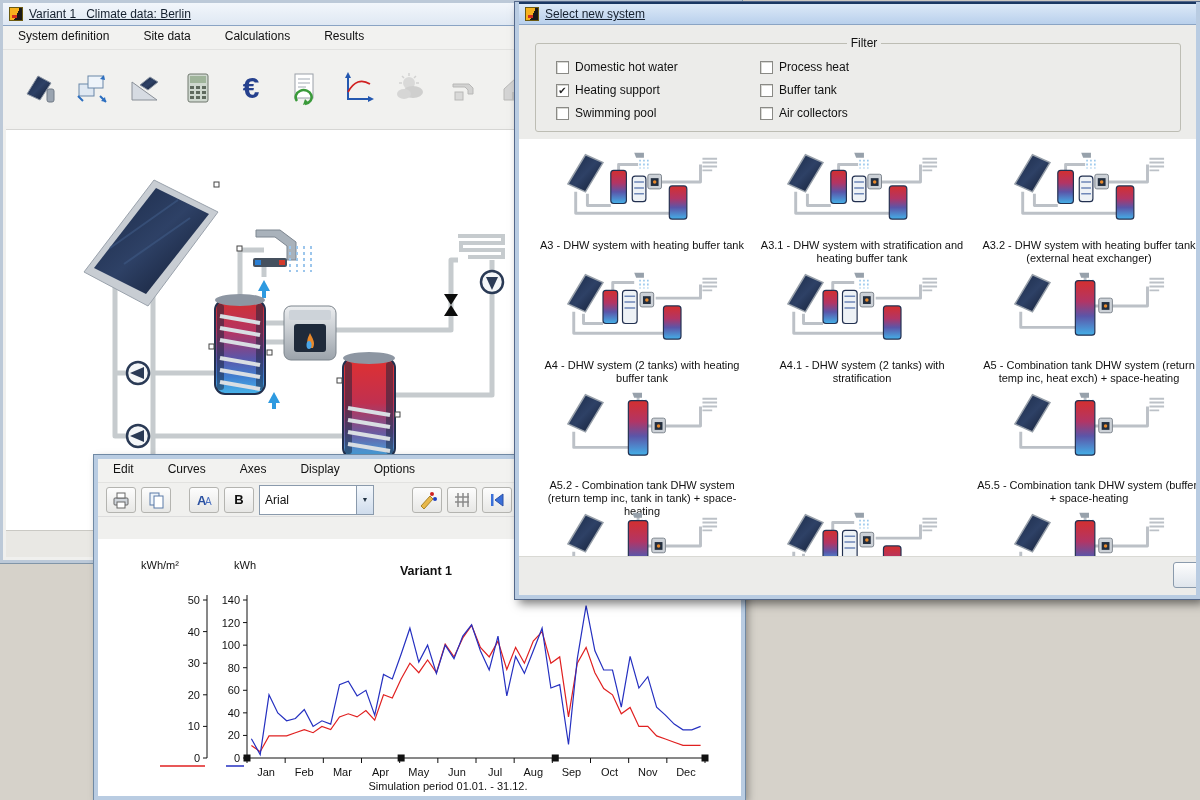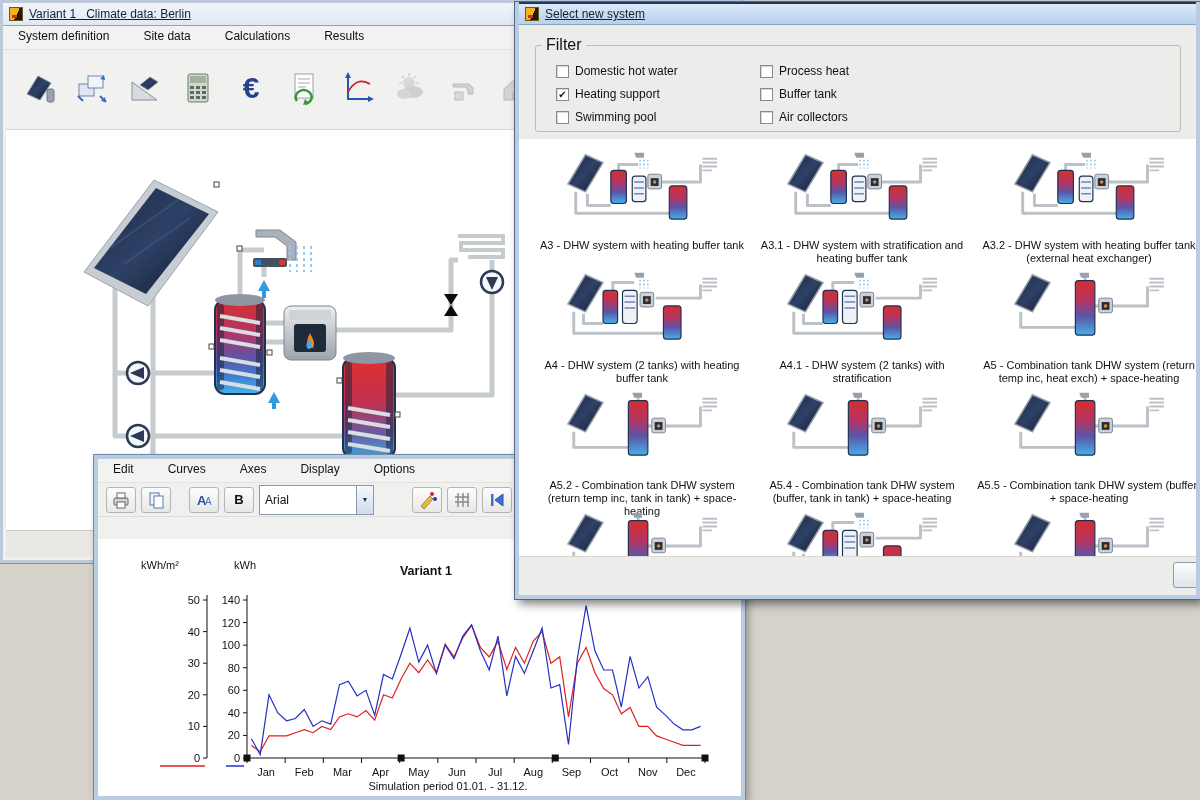--- a/index.html
+++ b/index.html
@@ -35,21 +35,21 @@
   .combo .cval { flex:1; padding-left:5px; }
   .combo .cbtn { width:17px; height:100%; background:linear-gradient(#f4f8fc,#cfdcec); border-left:1px solid #8a9aac;
                  font-size:7px; display:flex; align-items:center; justify-content:center; color:#234; }
   #chart-area { position:absolute; left:0; right:0; top:80px; bottom:0; background:#fff; }
 
   
   #select-dialog { left:515px; top:2px; width:685px; height:597px; border:4px solid #b9cce2; border-top:none;
                    box-shadow:0 0 0 1px #54688a, 4px 5px 9px rgba(0,0,0,.5); background:#ececea; overflow:hidden; }
   #select-dialog .titlebar { border-top:2px solid #1a3863; }
   #filter-box { position:absolute; left:16px; top:34px; width:646px; height:96px; border:1px solid #bdbdb4; border-radius:3px; }
-  #filter-box legend { font-size:16px; padding:0 4px; margin-left:6px; }
+  #filter-box legend { font-size:12px; padding:0 4px; margin-left:6px;text-align:center; }
   .fcol { position:absolute; top:10px; display:flex; flex-direction:column; gap:9px; }
   #filter-col-a { left:20px; } #filter-col-b { left:224px; }
   .cbrow { display:flex; align-items:center; gap:6px; font-size:12px; }
   .cbbox { width:13px; height:13px; background:#fff; border:1px solid #8a8a86; box-shadow:inset 1px 1px 0 #d8d8d4;
            font-size:10px; line-height:11px; text-align:center; color:#222; }
   #systems-list { position:absolute; left:0; top:137px; width:677px; height:417px; background:#fff; overflow:hidden; }
   .system-card { position:absolute; width:218px; text-align:center; }
   .system-card svg { display:block; margin:0 auto; }
   .syslabel { font-size:11px; line-height:13px; margin-top:16px; color:#111; }
   #dialog-bottom { position:absolute; left:0; top:554px; width:677px; height:36px; background:#ececea; border-top:1px solid #d9d9d4; }
@@ -559,34 +559,20 @@
           <path d="M80,8 h10 v5 h-8 z" fill="#97a1ab"></path>
           <path d="M86,15 v9 m4,-9 v9 m4,-9 v9" stroke="#8ec1ea" stroke-width="1.5" stroke-dasharray="2,2" fill="none"></path>
           <path d="M152,14 h15 m-15,4 h15 m-15,4 h15 m-15,4 h10" stroke="#bcc1c7" stroke-width="2" fill="none"></path>
           <rect x="76" y="16" width="20" height="56" rx="3" fill="url(#g-tank)" stroke="#223050" stroke-width="1.2"></rect>
           <rect x="100" y="34" width="14" height="15" rx="2" fill="#ccd1d7" stroke="#7d858d"></rect>
           <rect x="103" y="38" width="8" height="8" fill="#232e3e"></rect>
           <circle cx="107" cy="42" r="1.8" fill="#e8882a"></circle>
         </svg>
         <div class="syslabel">A5.2 - Combination tank DHW system (return temp inc, tank in tank) + space-heating</div>
       </div>
-      <div class="system-card" style="left: 234px; top: 246px;">
-        <svg viewBox="0 0 180 80" width="180" height="78">
-          <path d="M20,48 V64 H76 M86,18 V10 M96,42 H150 V22" stroke="#bcc1c7" stroke-width="3" fill="none" stroke-linejoin="round"></path>
-          <polygon points="14,40 32,10 50,18 32,48" fill="url(#g-coll)" stroke="#98a0aa" stroke-width="1.5"></polygon>
-          <path d="M80,8 h10 v5 h-8 z" fill="#97a1ab"></path>
-          <path d="M86,15 v9 m4,-9 v9 m4,-9 v9" stroke="#8ec1ea" stroke-width="1.5" stroke-dasharray="2,2" fill="none"></path>
-          <path d="M152,14 h15 m-15,4 h15 m-15,4 h15 m-15,4 h10" stroke="#bcc1c7" stroke-width="2" fill="none"></path>
-          <rect x="76" y="16" width="20" height="56" rx="3" fill="url(#g-tank)" stroke="#223050" stroke-width="1.2"></rect>
-          <rect x="100" y="34" width="14" height="15" rx="2" fill="#ccd1d7" stroke="#7d858d"></rect>
-          <rect x="103" y="38" width="8" height="8" fill="#232e3e"></rect>
-          <circle cx="107" cy="42" r="1.8" fill="#e8882a"></circle>
-        </svg>
-        <div class="syslabel">A5.4 - Combination tank DHW system (buffer, tank in tank) + space-heating</div>
-      </div>
       <div class="system-card" style="left: 454px; top: 246px; width: 232px;">
         <svg viewBox="0 0 180 80" width="180" height="78">
           <path d="M20,48 V64 H76 M86,18 V10 M96,42 H150 V22" stroke="#bcc1c7" stroke-width="3" fill="none" stroke-linejoin="round"></path>
           <polygon points="14,40 32,10 50,18 32,48" fill="url(#g-coll)" stroke="#98a0aa" stroke-width="1.5"></polygon>
           <path d="M80,8 h10 v5 h-8 z" fill="#97a1ab"></path>
           <path d="M86,15 v9 m4,-9 v9 m4,-9 v9" stroke="#8ec1ea" stroke-width="1.5" stroke-dasharray="2,2" fill="none"></path>
           <path d="M152,14 h15 m-15,4 h15 m-15,4 h15 m-15,4 h10" stroke="#bcc1c7" stroke-width="2" fill="none"></path>
           <rect x="76" y="16" width="20" height="56" rx="3" fill="url(#g-tank)" stroke="#223050" stroke-width="1.2"></rect>
           <rect x="100" y="34" width="14" height="15" rx="2" fill="#ccd1d7" stroke="#7d858d"></rect>
           <rect x="103" y="38" width="8" height="8" fill="#232e3e"></rect>

